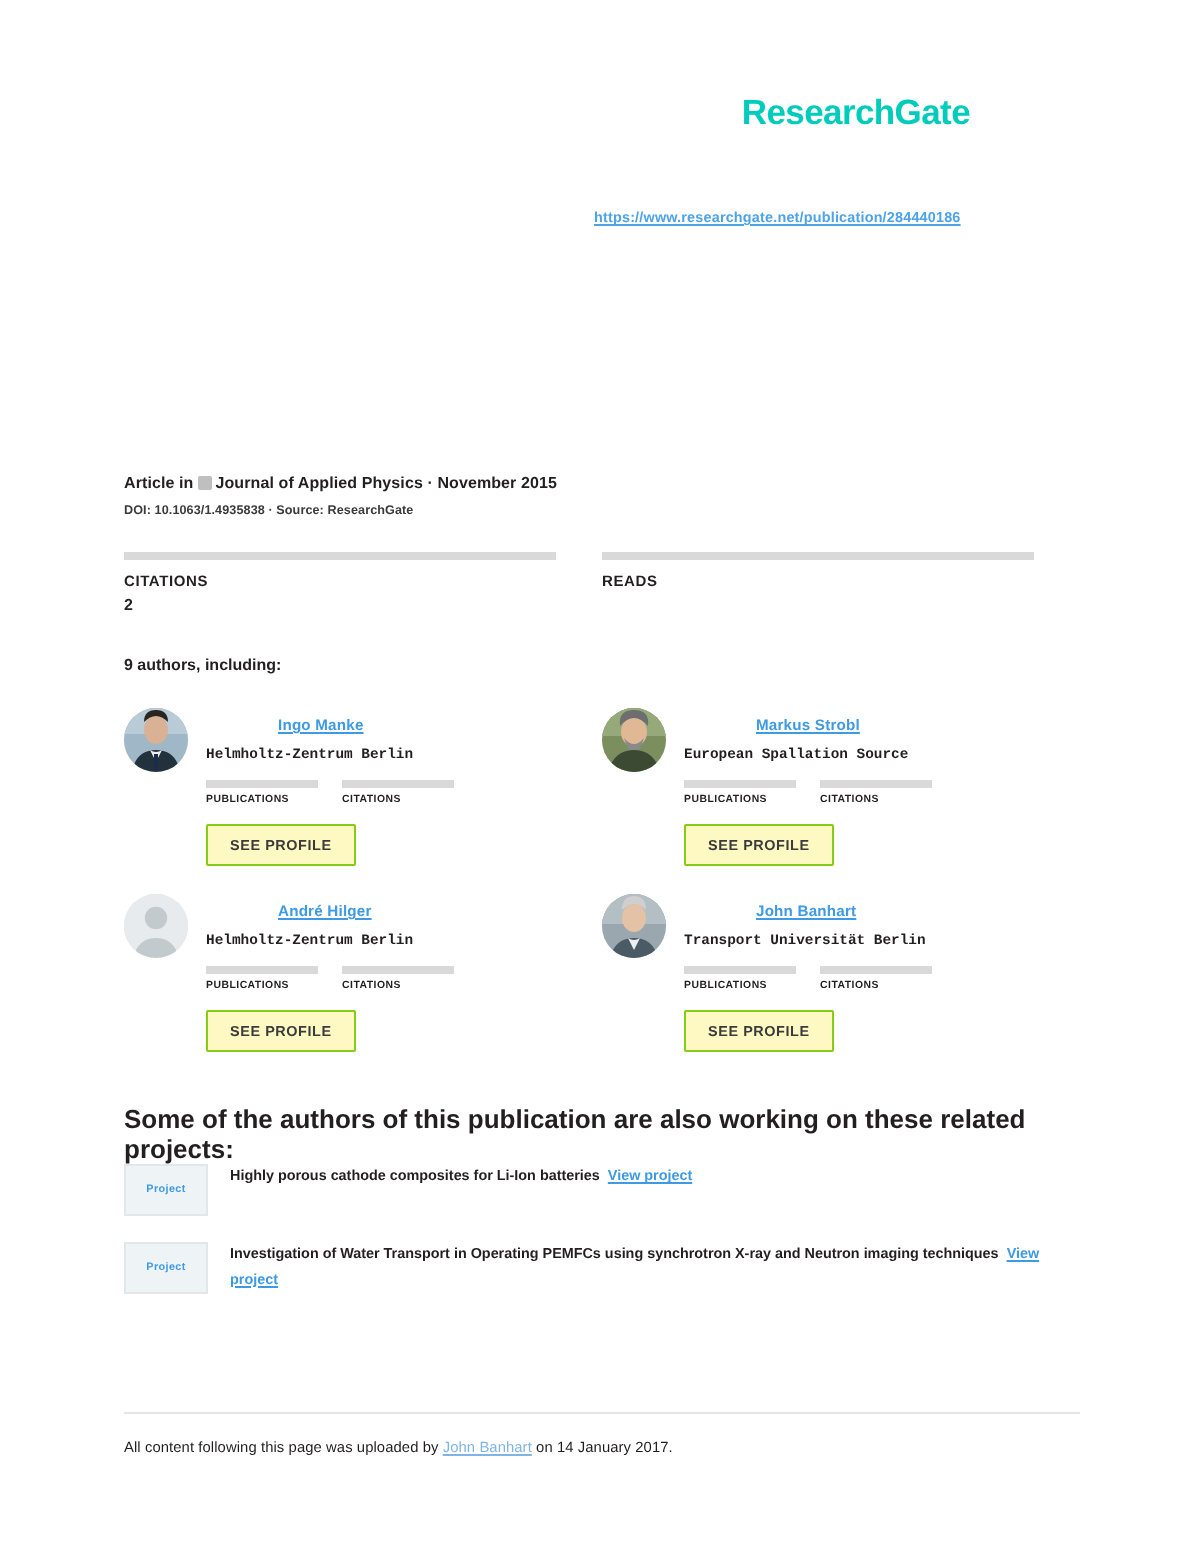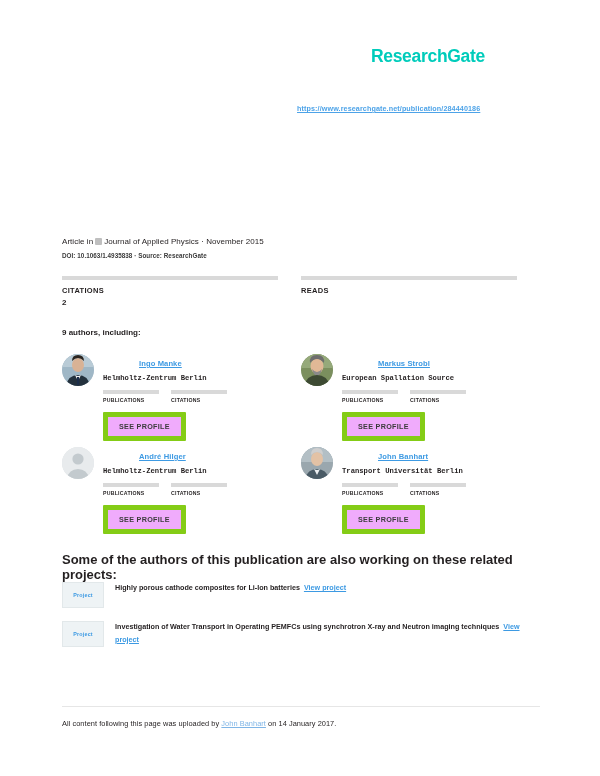--- a/index.html
+++ b/index.html
@@ -48,21 +48,21 @@
 
   
   .meta {
     position: absolute;
     left: 62px;
     top: 237px;
     width: 480px;
   }
   .meta-line1 {
     font-size: 8px;
-    font-weight: 400;
+    font-weight: 700;
     color: #231f20;
     letter-spacing: 0.05px;
     white-space: nowrap;
   }
   .meta-line1 .rg-mark {
     display: inline-block;
     width: 7px;
     height: 7px;
     background: #bfbfbf;
     border-radius: 1px;
@@ -174,22 +174,22 @@
   .astat-label {
     margin-top: 3px;
     font-size: 5.2px;
     font-weight: 700;
     color: #231f20;
     letter-spacing: 0.25px;
   }
   .see-profile {
     margin-top: 9px;
     display: inline-block;
-    border: 5px solid #84cc16;
-    background: #f0abfc;
+    border: 1px solid #84cc16;
+    background: #fef9c3;
     color: #3b3b3b;
     font-size: 7.2px;
     font-weight: 700;
     letter-spacing: 0.3px;
     padding: 5px 11px 5px 11px;
     border-radius: 1px;
     white-space: nowrap;
   }
 
   

